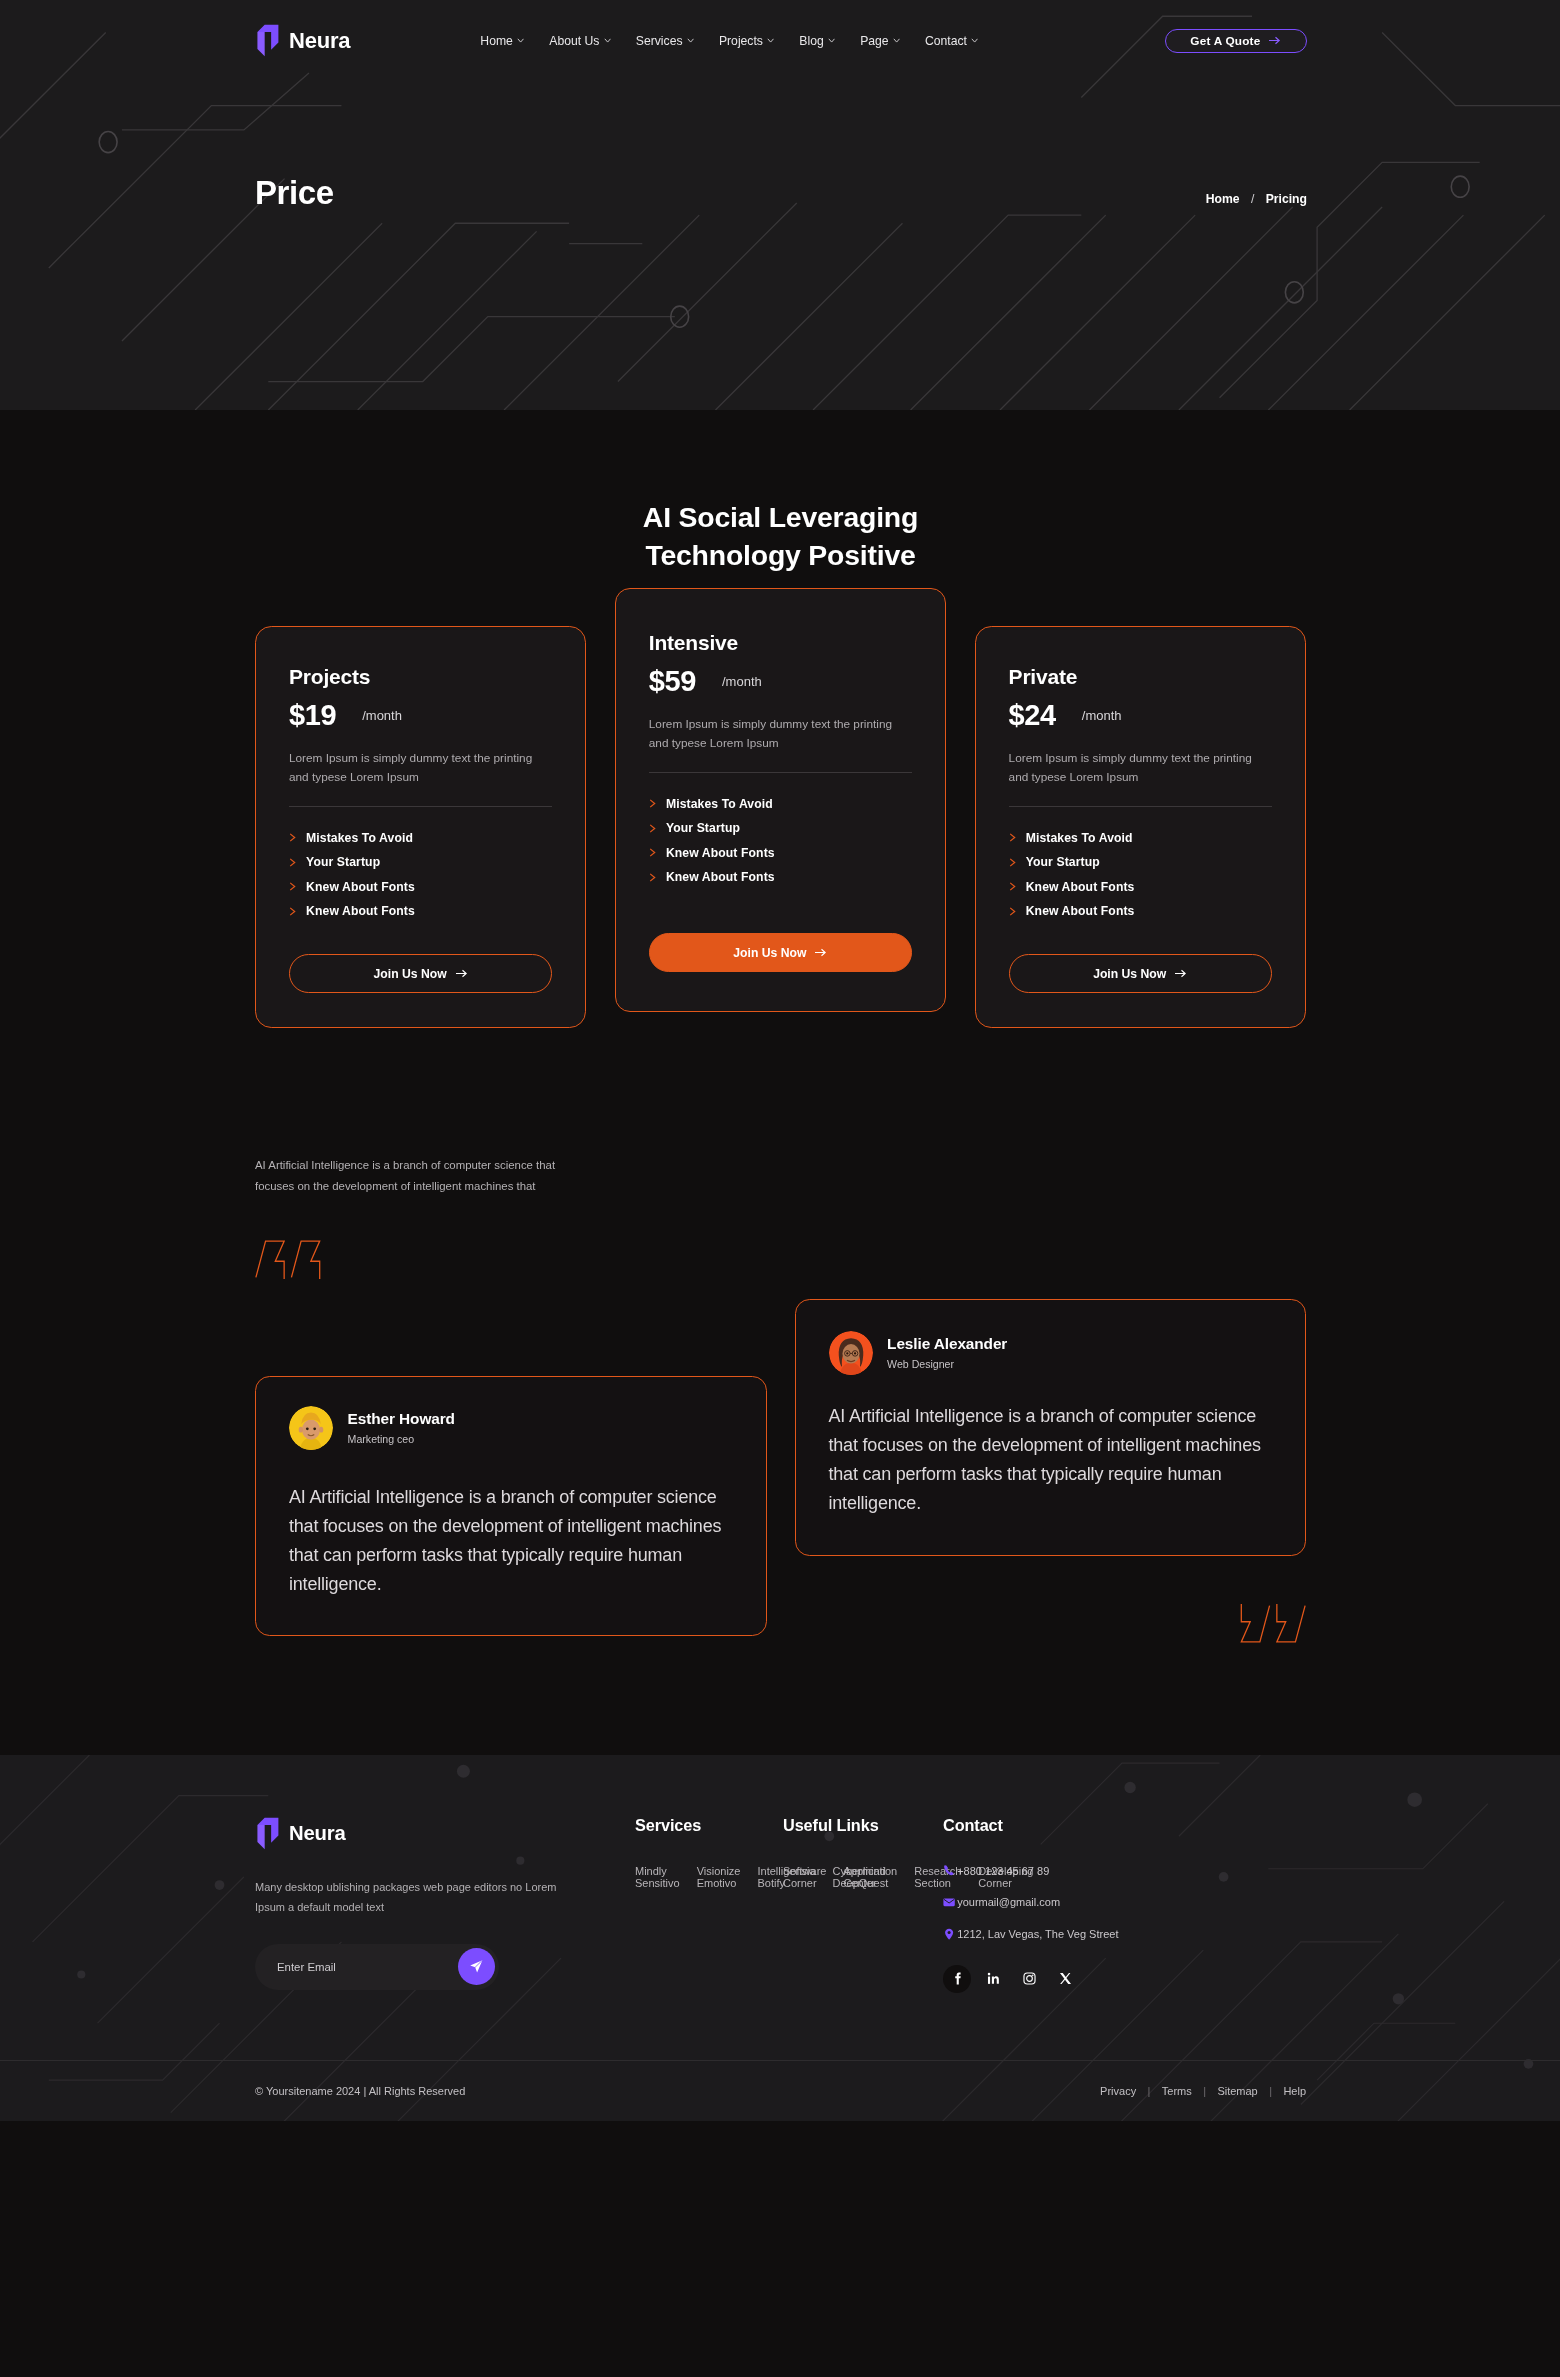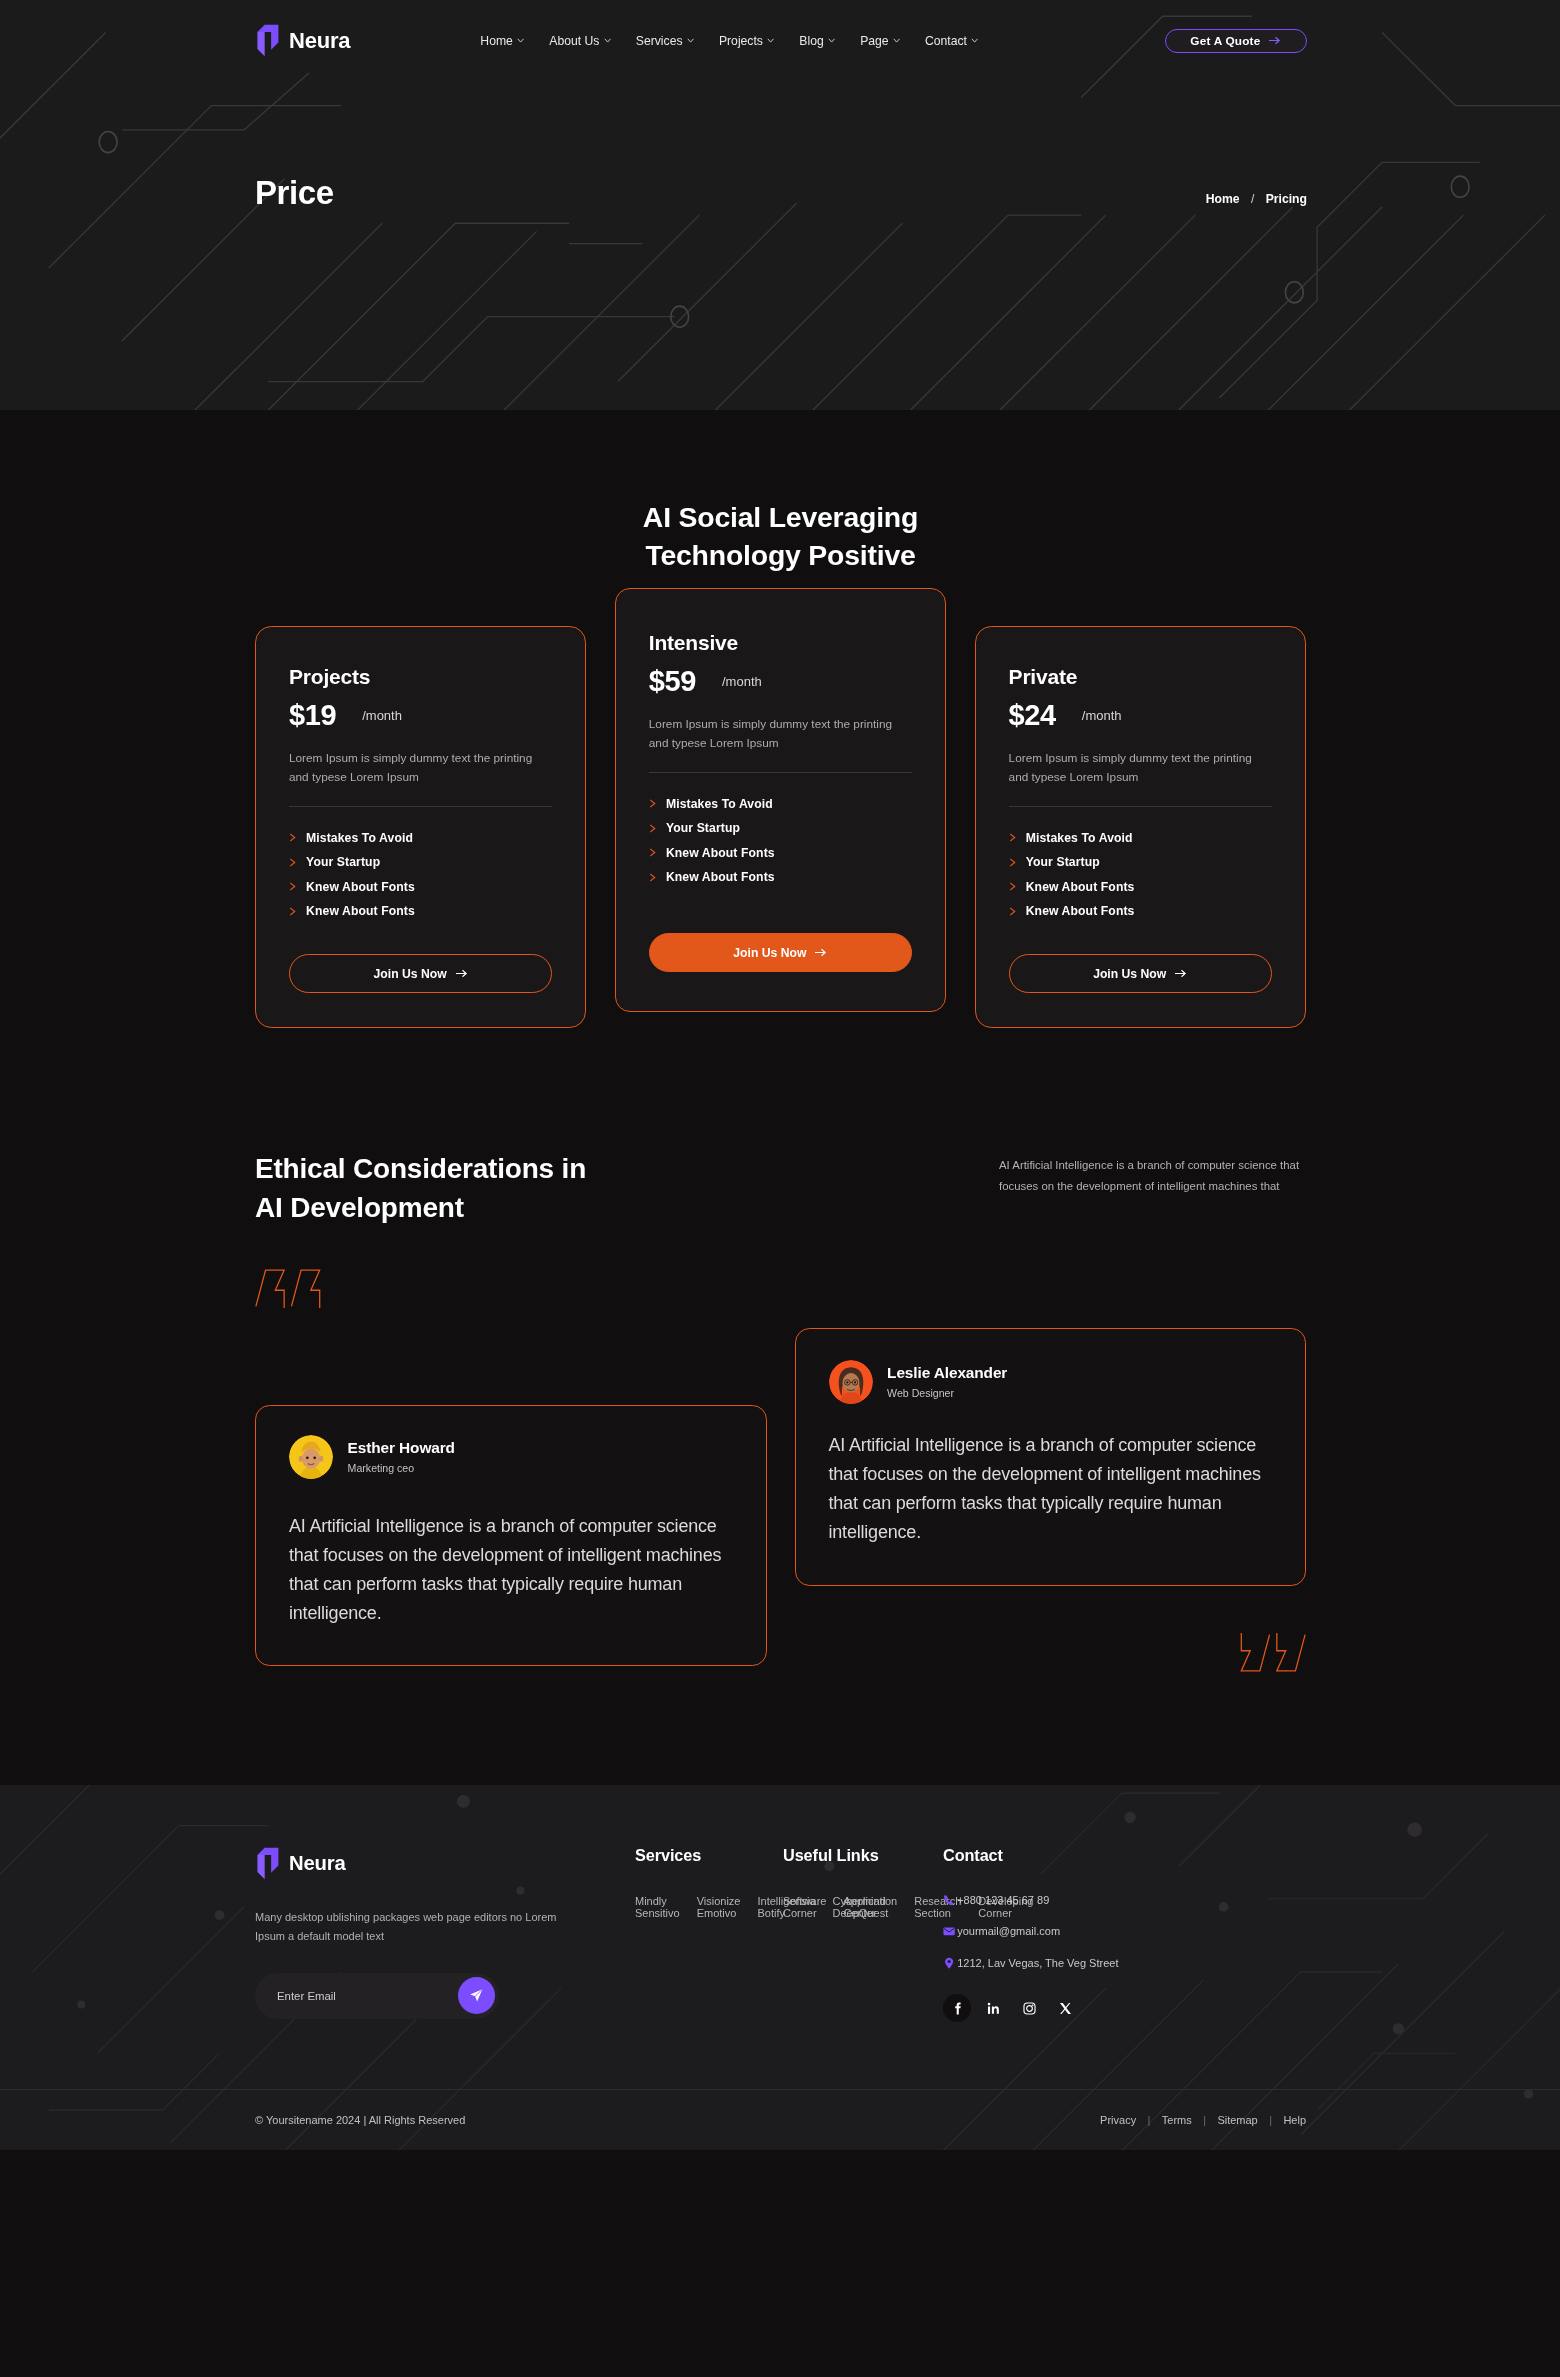--- a/index.html
+++ b/index.html
@@ -401,24 +401,20 @@
               <path d="M0 5.5 H12 M8 1.5 L12.5 5.5 L8 9.5" stroke="#fff" stroke-width="1.4" fill="none"></path>
             </svg>
         </div>
       </div>
 
     </div>
   </div>
 
   <div class="testi">
     <div class="testi-head">
-      <div class="testi-title">
-        <div>Ethical Considerations in</div>
-        <div>AI Development</div>
-      </div>
       <div class="testi-sub">AI Artificial Intelligence is a branch of computer science that focuses on the development of intelligent machines that</div>
     </div>
 
     <svg class="qmark" viewBox="0 0 84 52">
       <g stroke="#e2571a" stroke-width="1.6" fill="none">
         <path d="M1 50 L13 5 L36 5 L25 30 L36 30 L36 52"></path>
         <path d="M45 50 L57 5 L80 5 L69 30 L80 30 L80 52"></path>
       </g>
     </svg>
 

